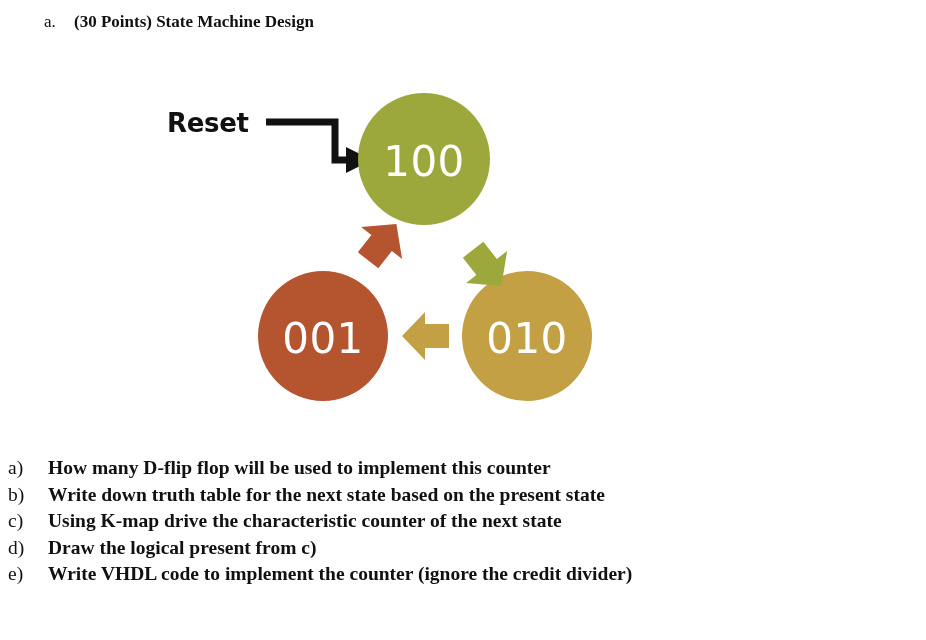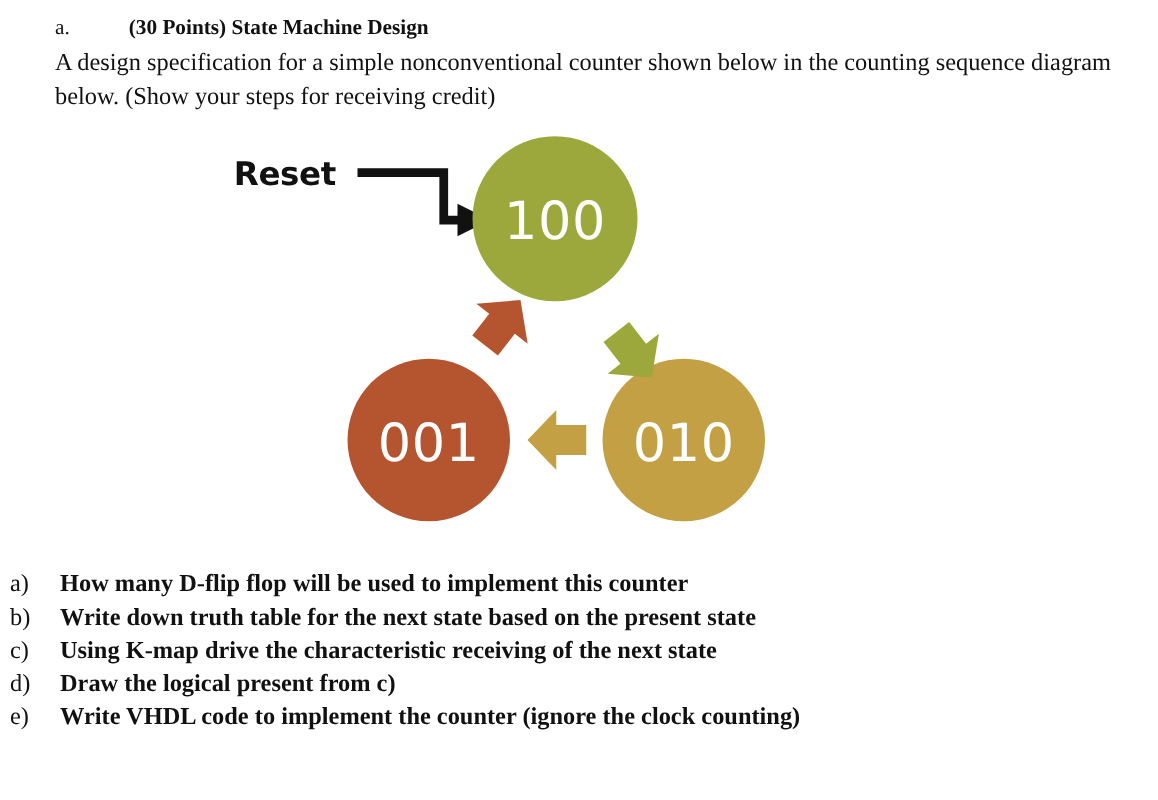--- a/index.html
+++ b/index.html
@@ -28,37 +28,35 @@
     line-height: 24px;
     white-space: nowrap;
   }
   .title-marker {
     display: inline-block;
     width: 30px;
     font-weight: normal;
   }
   .title-text {
     font-weight: bold;
-    margin-left: 29px;
   }
   .intro-paragraph {
     font-size: 19.5px;
     line-height: 27px;
     margin-top: 3px;
     width: 852px;
   }
 
   
   .diagram {
     position: absolute;
     left: 0px;
-    top: 108px;
+    top: 92px;
     width: 660px;
     height: 330px;
-    margin-left: 20px;
   }
   .diagram svg {
     display: block;
   }
   .state-label {
     font-family: "DejaVu Sans", "Liberation Sans", sans-serif;
     font-size: 42px;
     fill: #ffffff;
     text-anchor: middle;
     dominant-baseline: central;
@@ -94,21 +92,20 @@
     font-weight: bold;
   }
 </style>
 </head>
 <body>
 
 <div class="header-block">
   <div class="title-line">
     <span class="title-marker">a.</span><span class="title-text">(30 Points) State Machine Design</span>
   </div>
-  <div class="intro-paragraph">A design specification for a simple nonconventional counter shown below in the counting sequence diagram below. (Show your steps for receiving credit)</div>
 </div>
 
 <div class="diagram">
   <svg width="660" height="330" viewBox="0 0 660 330" xmlns="http://www.w3.org/2000/svg">
 
     <text class="reset-label" x="167" y="40">Reset</text>
 
     <g>
       <path d="M 266 30 L 335 30 L 335 68 L 350 68" fill="none" stroke="#111111" stroke-width="7" stroke-linecap="butt" stroke-linejoin="miter"></path>
       <polygon points="346,55 372,68 346,81" fill="#111111"></polygon>
@@ -151,26 +148,26 @@
     <span class="q-text">How many D-flip flop will be used to implement this counter</span>
   </div>
 
   <div class="q-item">
     <span class="q-marker">b)</span>
     <span class="q-text">Write down truth table for the next state based on the present state</span>
   </div>
 
   <div class="q-item">
     <span class="q-marker">c)</span>
-    <span class="q-text">Using K-map drive the characteristic receiving of the next state</span>
+    <span class="q-text">Using K-map drive the characteristic counter of the next state</span>
   </div>
 
   <div class="q-item">
     <span class="q-marker">d)</span>
     <span class="q-text">Draw the logical present from c)</span>
   </div>
 
   <div class="q-item">
     <span class="q-marker">e)</span>
-    <span class="q-text">Write VHDL code to implement the counter (ignore the clock counting)</span>
+    <span class="q-text">Write VHDL code to implement the counter (ignore the credit divider)</span>
   </div>
 
 </div>
 
 </body></html>

